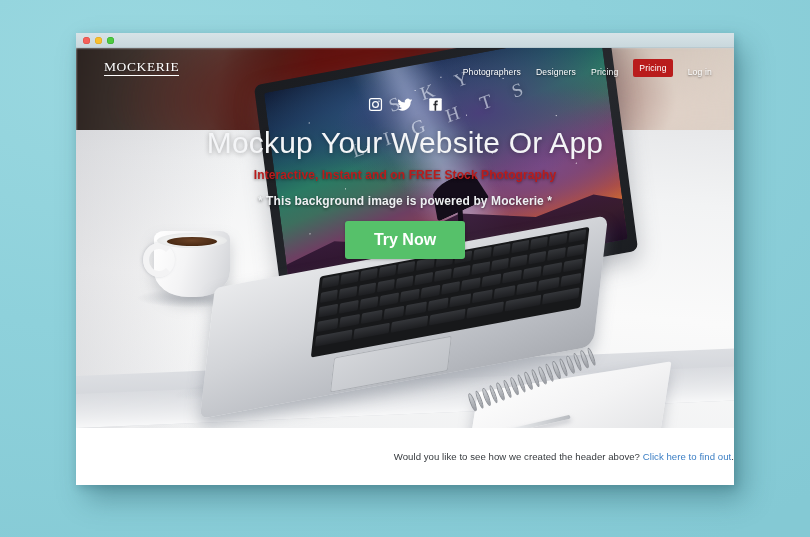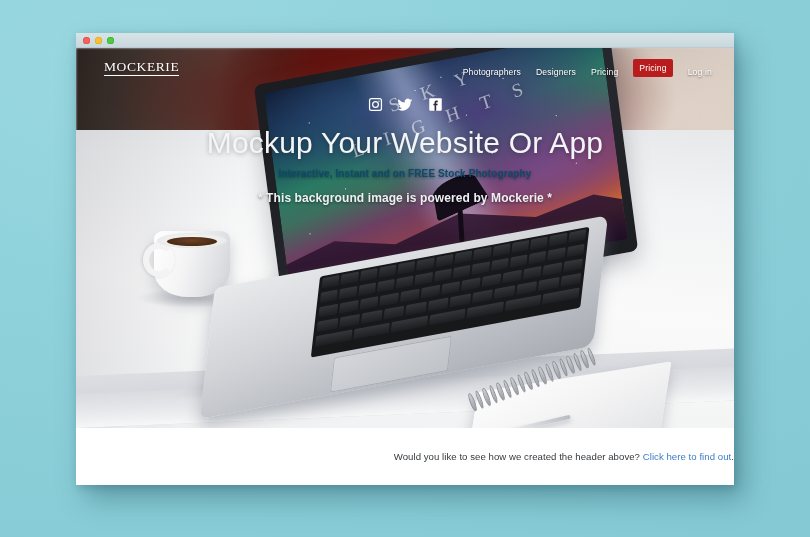--- a/index.html
+++ b/index.html
@@ -413,22 +413,22 @@
   #hero-title {
     color: #f4f5f7;
     font-size: 30px;
     font-weight: 300;
     letter-spacing: .2px;
     line-height: 36px;
     text-shadow: 0 1px 5px rgba(0,0,0,.3);
   }
   #hero-subtitle {
     margin-top: 7px;
-    color: #0c4a6e;
-    font-size: 10px;
+    color: #b91c1c;
+    font-size: 12px;
     font-weight: 700;
     letter-spacing: .1px;
     text-shadow: 0 1px 3px rgba(0,0,0,.45);
   }
   #hero-note {
     margin-top: 12px;
     color: #eef0f2;
     font-size: 12px;
     font-weight: 700;
     letter-spacing: .1px;
@@ -643,20 +643,21 @@
             <rect x="2" y="2" width="20" height="20" rx="1.5" fill="#fff"></rect>
             <path d="M15.6 8.2h-1.8c-.4 0-.7.3-.7.7v1.7h2.4l-.3 2.5h-2.1V22h-2.6v-8.9H8.6v-2.5h1.9V8.5c0-1.8 1.1-3 2.9-3h2.2v2.7z" fill="#2b2d31"></path>
           </svg>
         </a>
       </div>
 
       <div id="hero-text">
         <div id="hero-title">Mockup Your Website Or App</div>
         <div id="hero-subtitle">Interactive, Instant and on FREE Stock Photography</div>
         <div id="hero-note">* This background image is powered by Mockerie *</div>
+        <button id="try-now-button">Try Now</button>
       </div>
 
     </div>
   </div>
 
   <div id="bottom-strip">
     <div id="bottom-text">
       <span>Would you like to see how we created the header above? </span><a id="bottom-link">Click here to find out</a><span>.</span>
     </div>
   </div>

